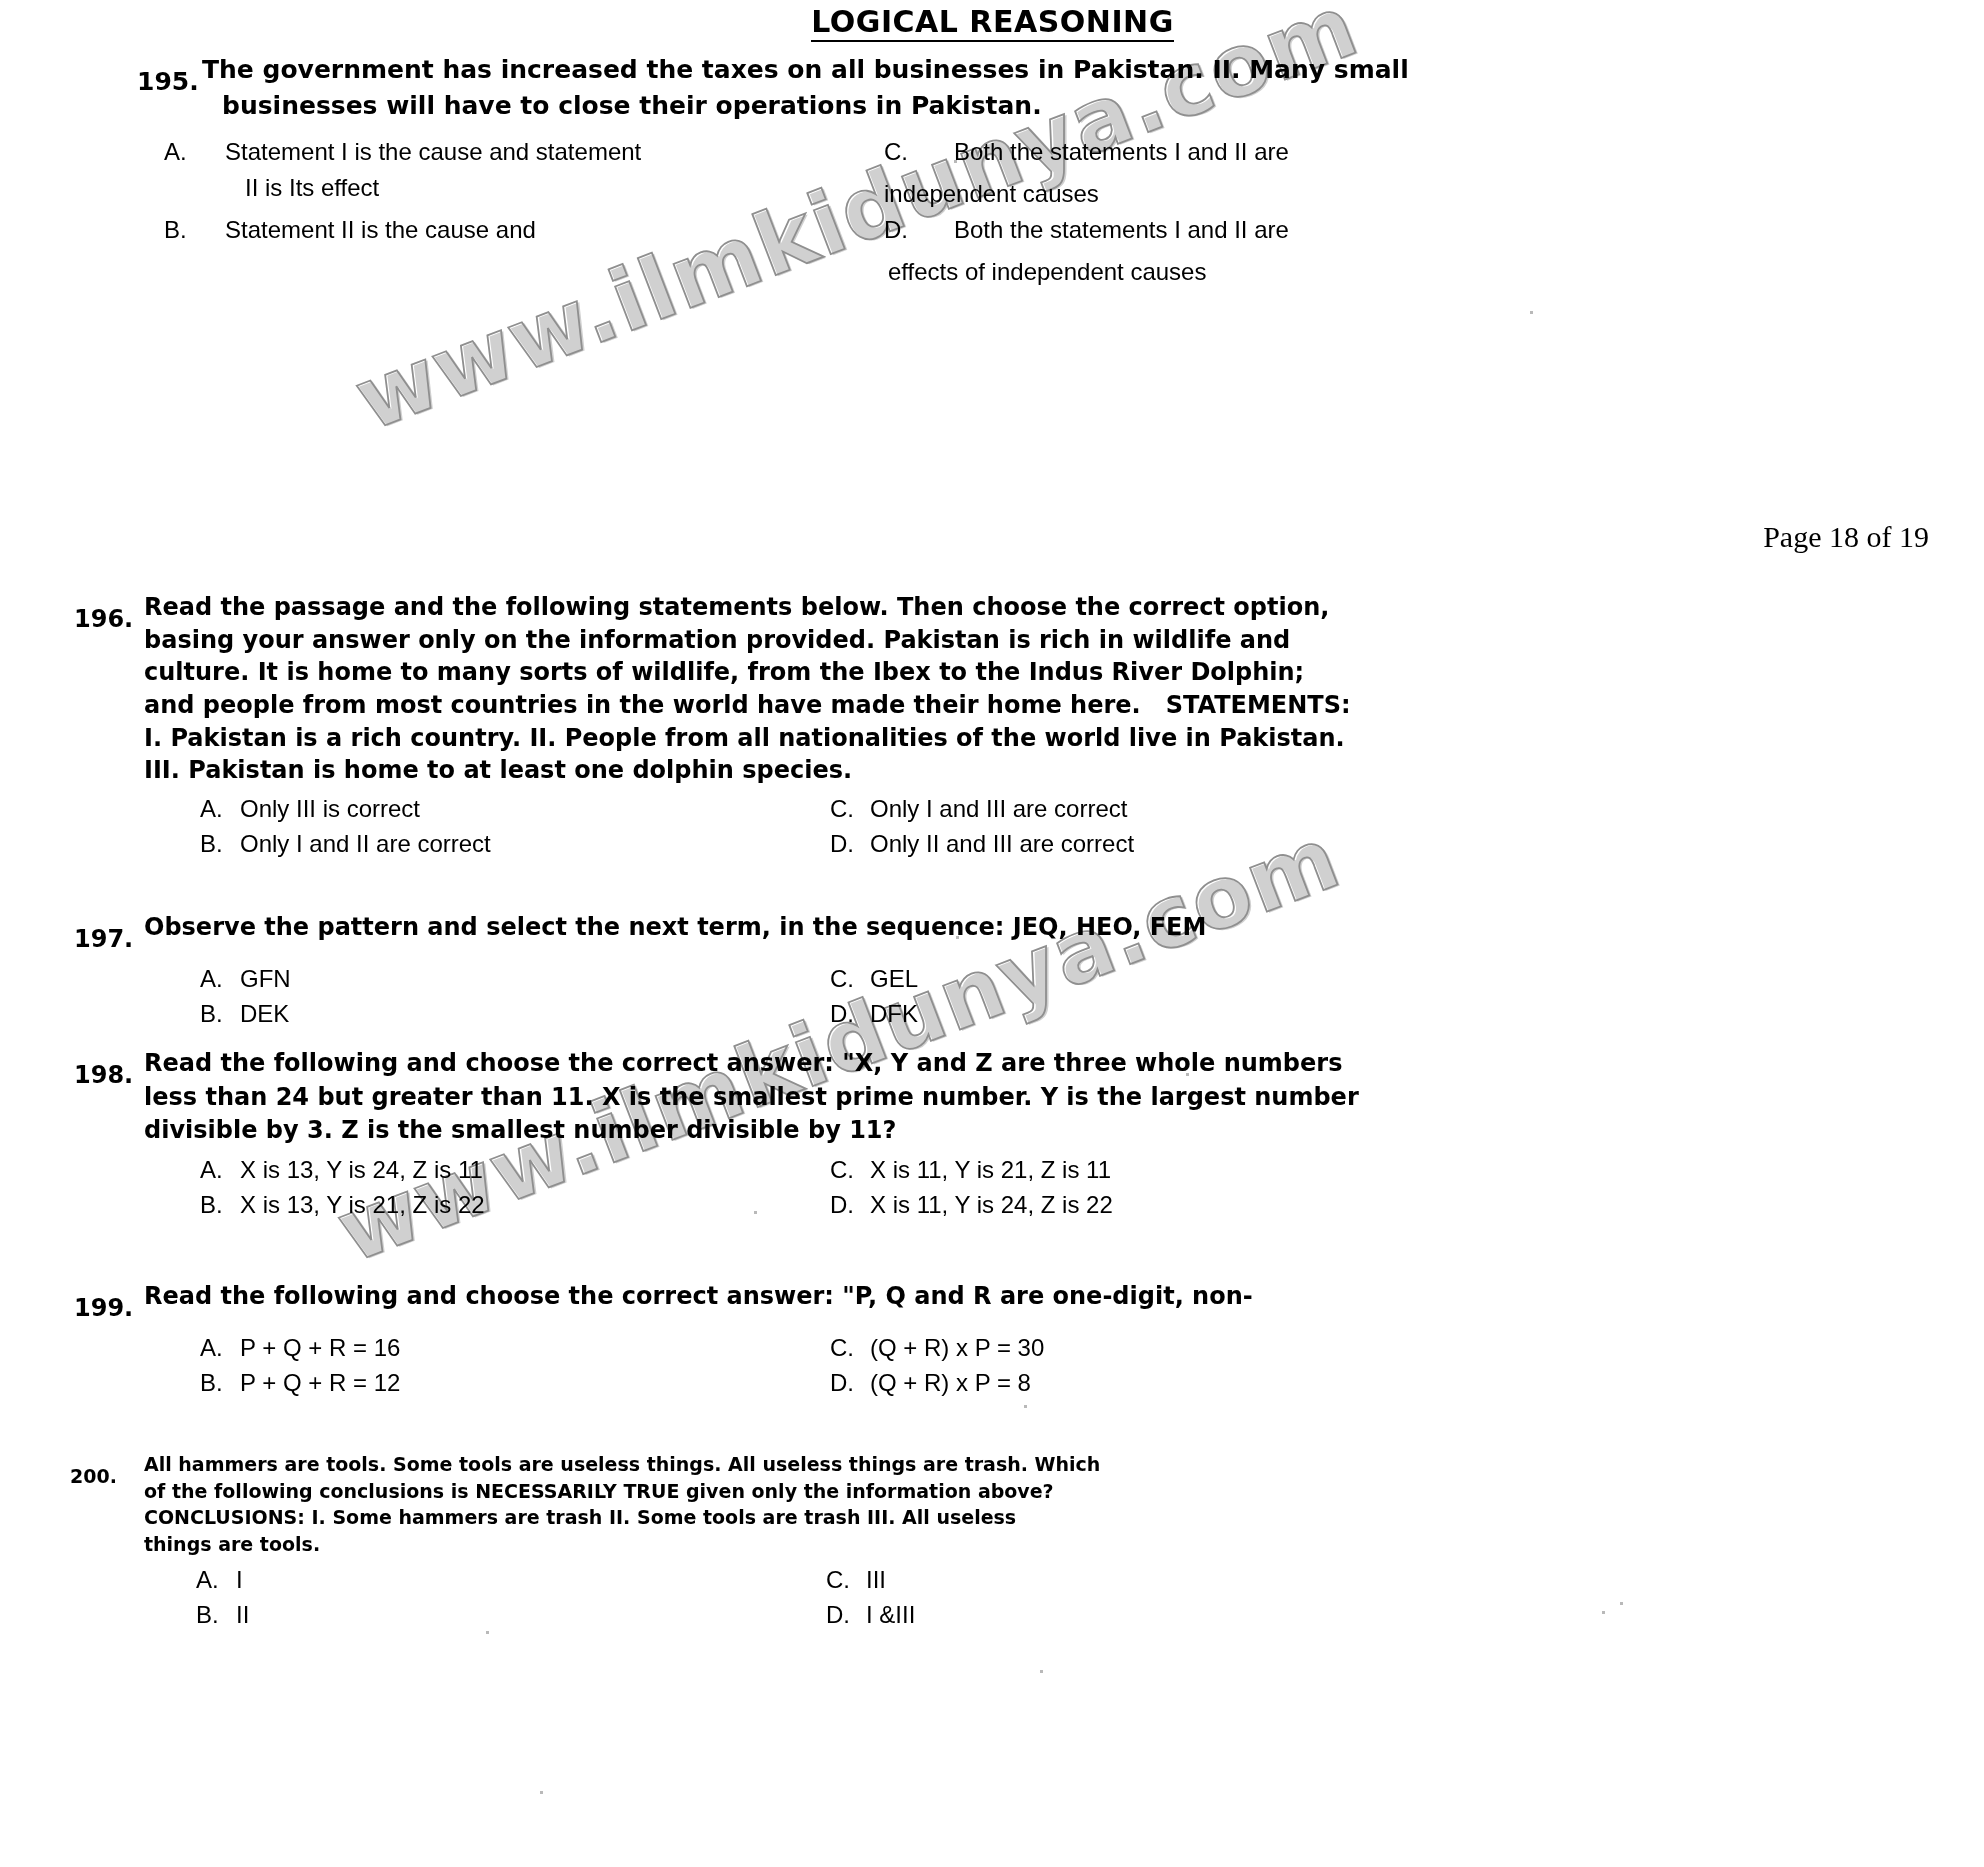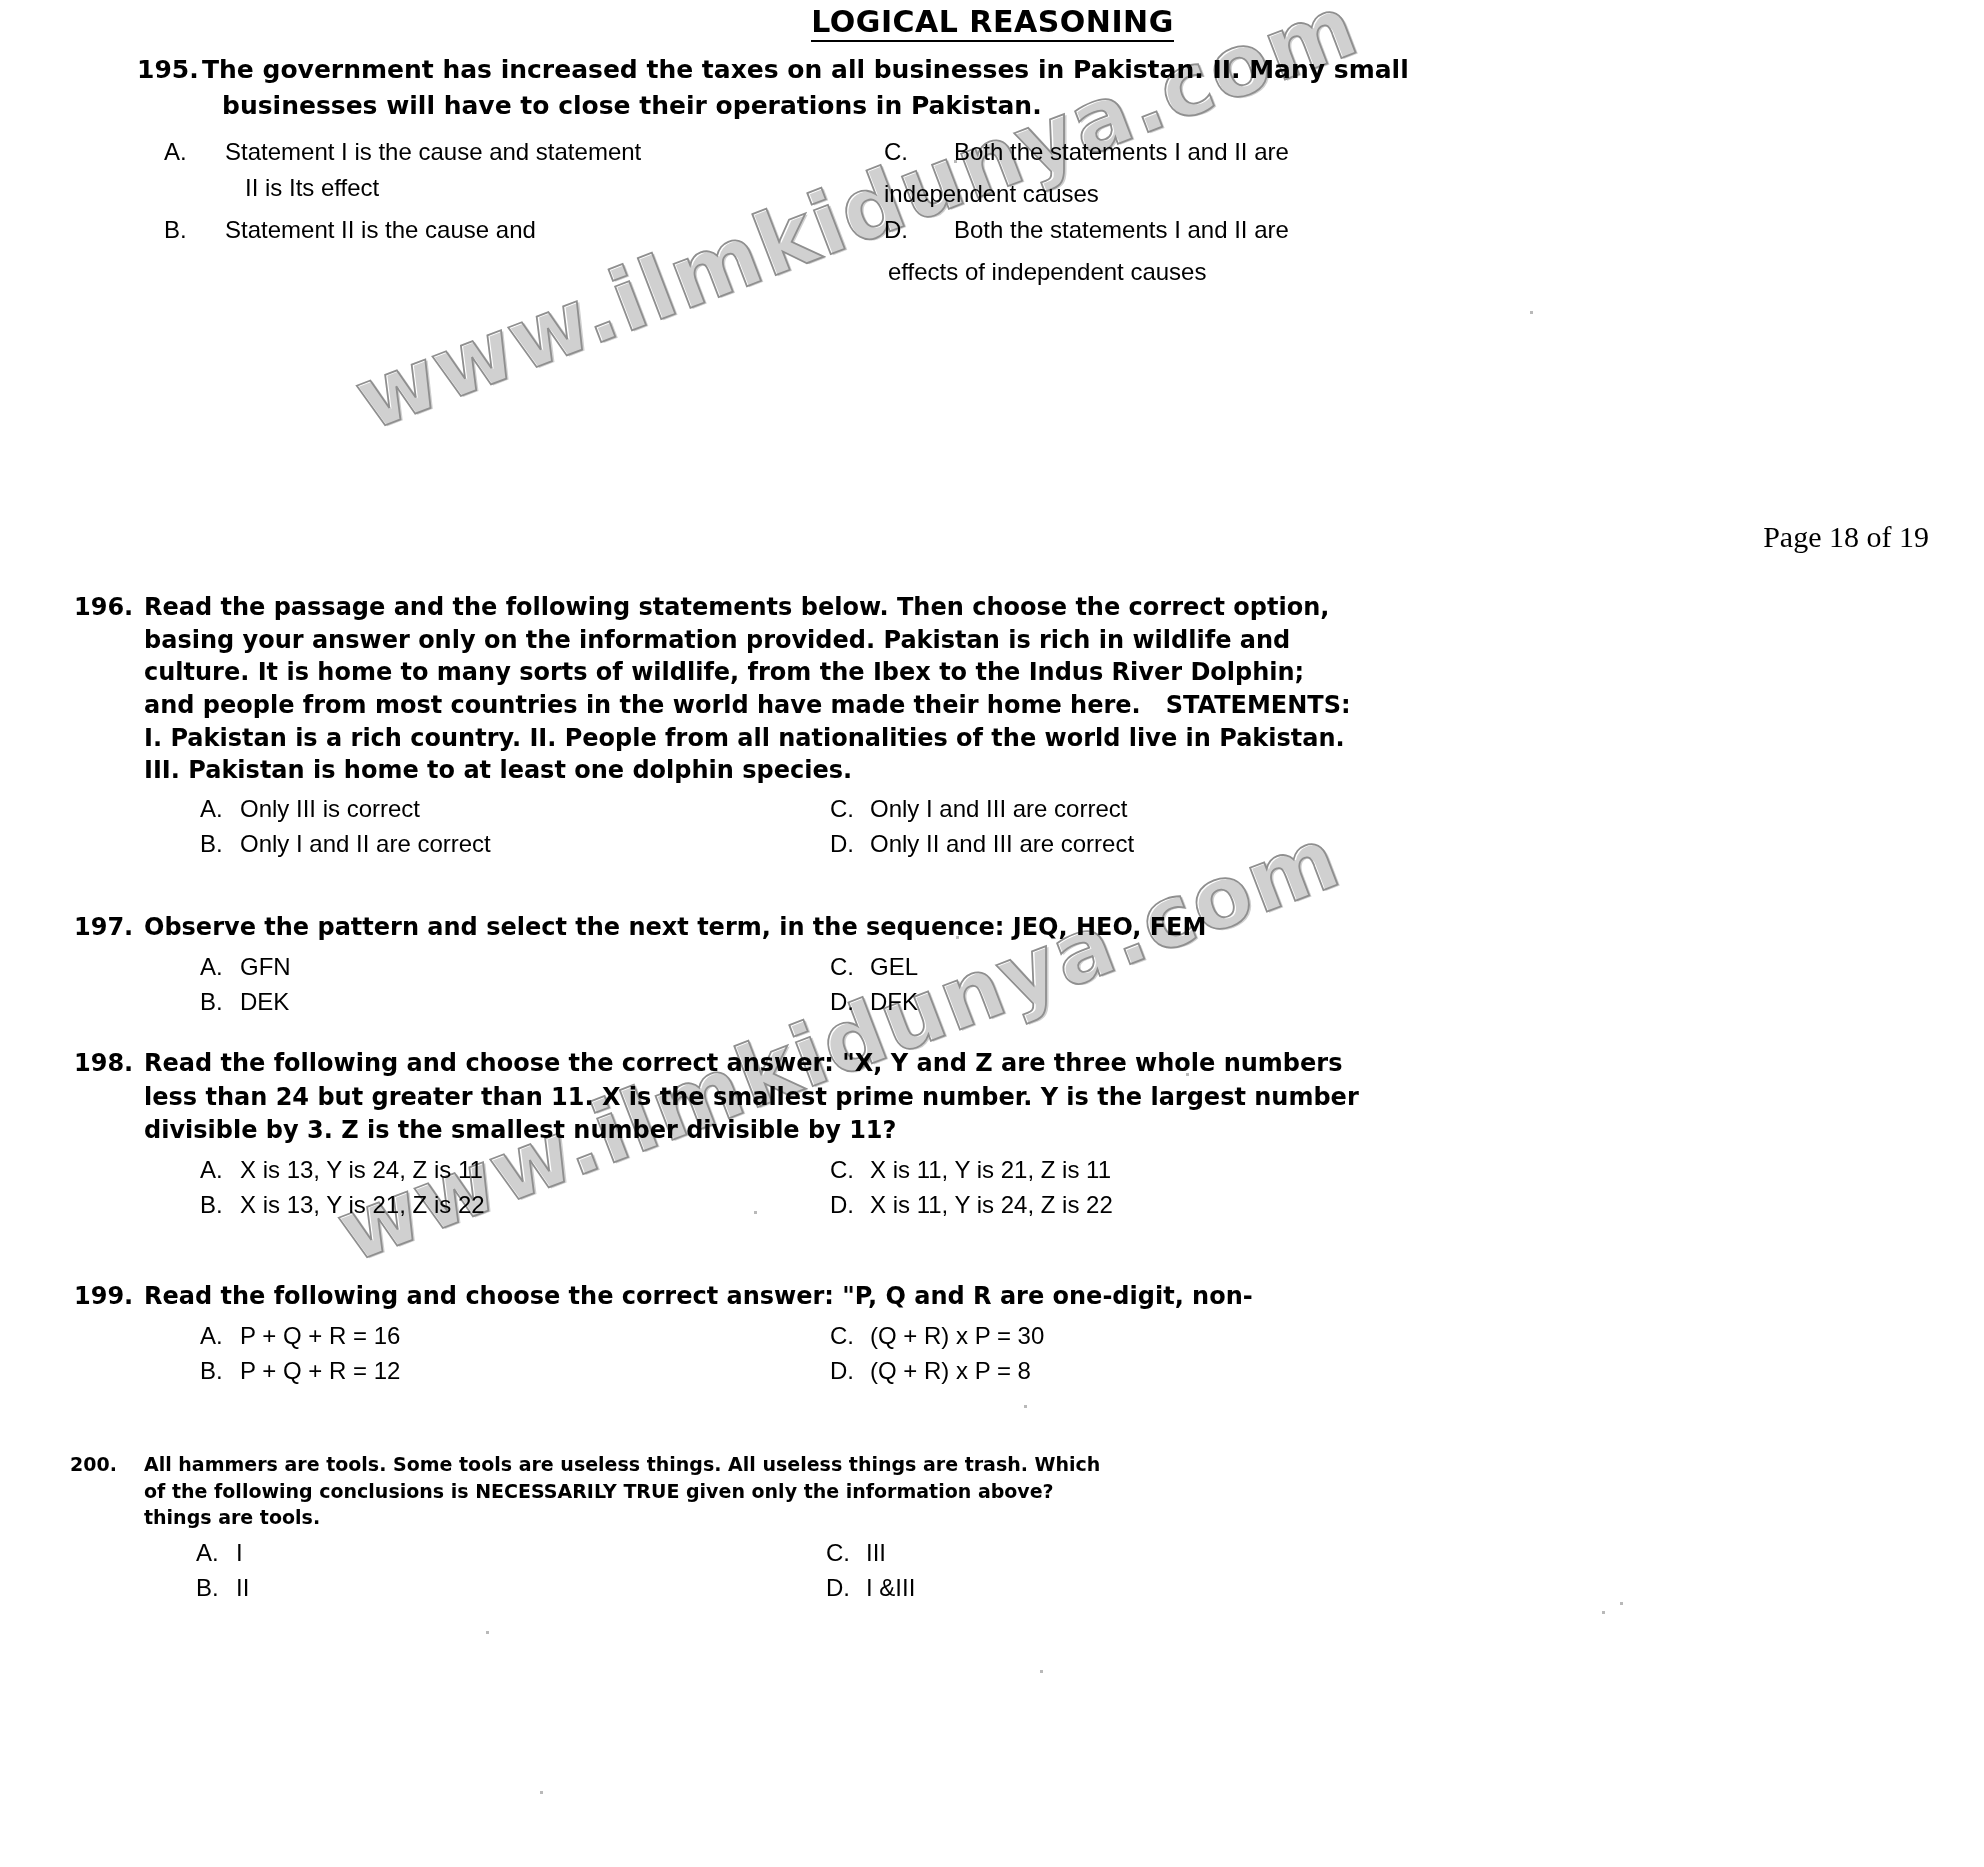--- a/index.html
+++ b/index.html
@@ -89,20 +89,21 @@
     font-family: "DejaVu Sans", sans-serif;
     font-weight: 700;
     font-size: 23.4px;
     line-height: 1.40;
     display: flex;
     align-items: flex-start;
   }
   .q-num {
     flex: 0 0 auto;
     white-space: nowrap;
+    margin-top: 12px;
   }
   .q-text {
     flex: 1 1 auto;
   }
 
   .opts {
     display: flex;
     margin-top: 3.6px;
   }
   .opt-col {
@@ -381,20 +382,21 @@
       </div>
     </div>
   </div>
 
   <div class="q-block" id="q200">
     <div class="q-stem">
       <div class="q-num">200.</div>
       <div class="q-text">
         <div>All hammers are tools. Some tools are useless things. All useless things are trash. Which</div>
         <div>of the following conclusions is NECESSARILY TRUE given only the information above?</div>
+        <div>CONCLUSIONS: I. Some hammers are trash II. Some tools are trash III. All useless</div>
         <div>things are tools.</div>
       </div>
     </div>
     <div class="opts">
       <div class="opt-col col-left">
         <div class="opt">
           <span class="opt-letter">A.</span>
           <span class="opt-text">I</span>
         </div>
         <div class="opt">

